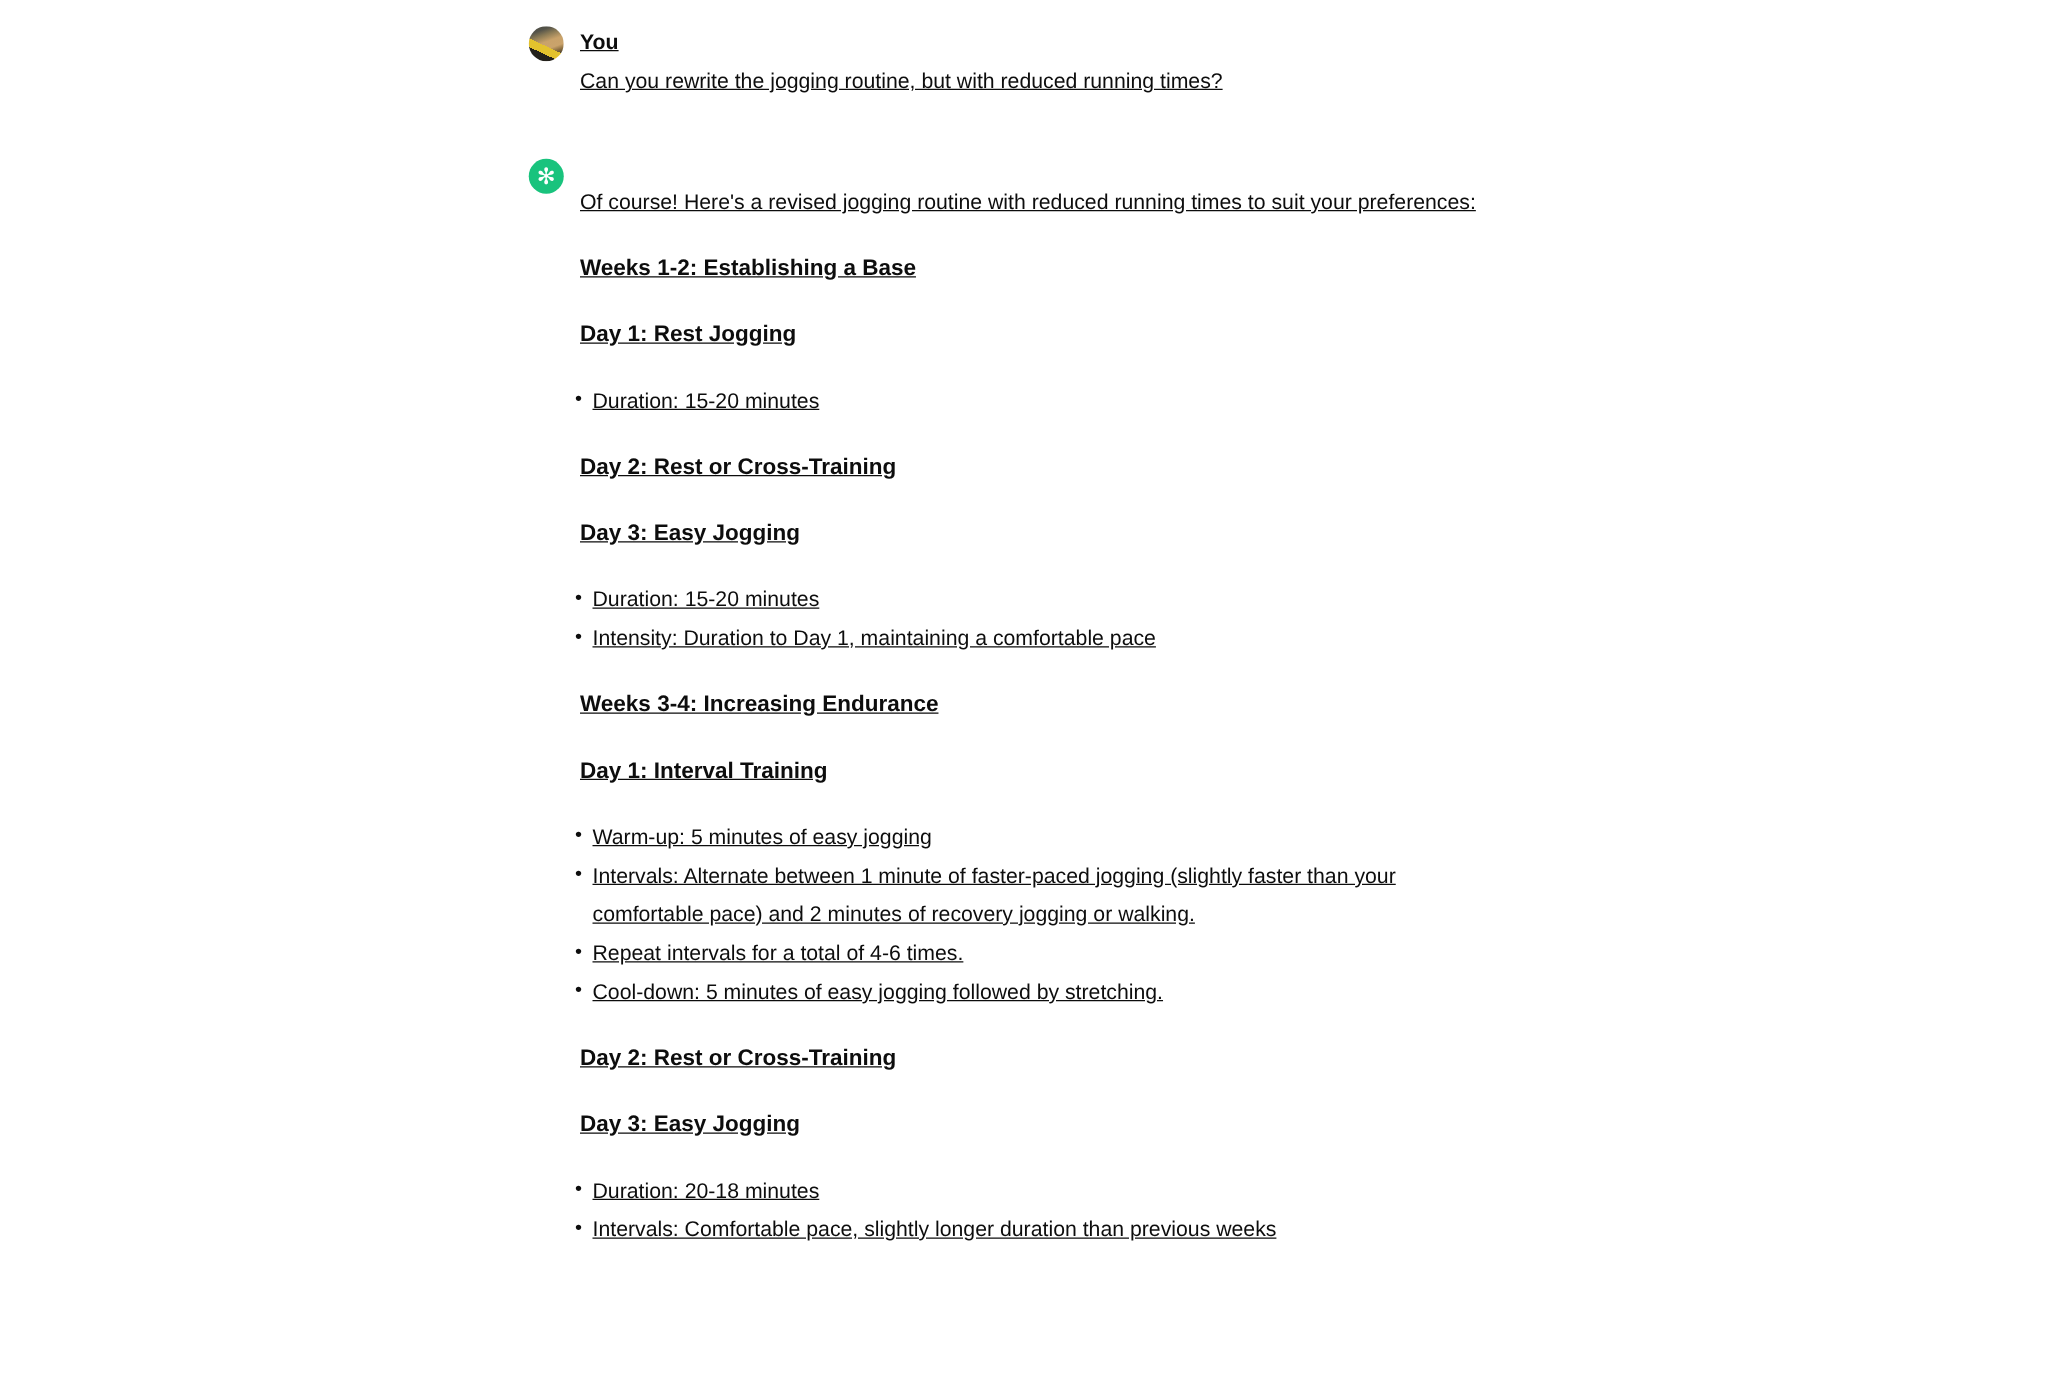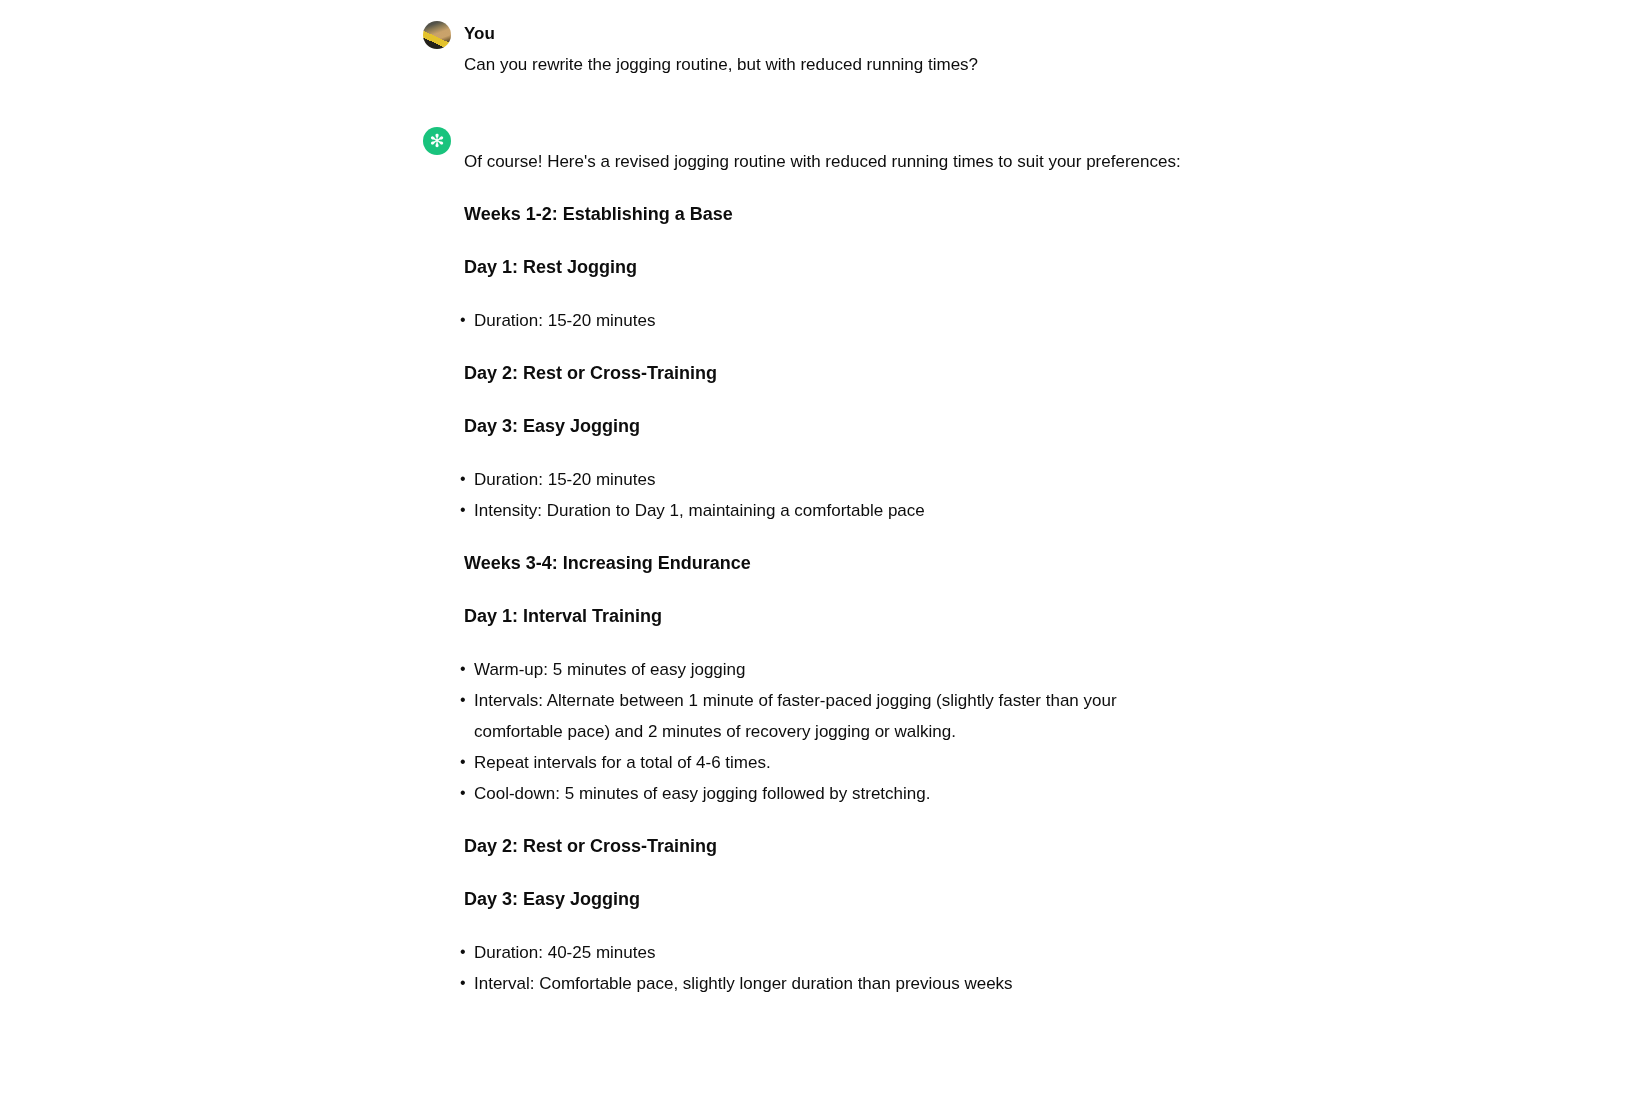--- a/index.html
+++ b/index.html
@@ -48,20 +48,21 @@
   }
   .assistant-logo {
     color: #ffffff;
     font-size: 18px;
     line-height: 1;
   }
   .content {
     width: 730px;
     font-size: 17px;
     line-height: 31px;
+    text-decoration: underline;
   }
   .name {
     font-weight: 700;
     font-size: 17px;
     line-height: 31px;
   }
   .content p {
     margin: 22px 0 0 0;
     font-size: 17px;
     line-height: 31px;
@@ -130,19 +131,19 @@
           <h3>Day 1: Interval Training</h3>
           <ul>
             <li>Warm-up: 5 minutes of easy jogging</li>
             <li>Intervals: Alternate between 1 minute of faster-paced jogging (slightly faster than your comfortable pace) and 2 minutes of recovery jogging or walking.</li>
             <li>Repeat intervals for a total of 4-6 times.</li>
             <li>Cool-down: 5 minutes of easy jogging followed by stretching.</li>
           </ul>
           <h3>Day 2: Rest or Cross-Training</h3>
           <h3>Day 3: Easy Jogging</h3>
           <ul>
-            <li>Duration: 40-25 minutes</li>
-            <li>Interval: Comfortable pace, slightly longer duration than previous weeks</li>
+            <li>Duration: 20-18 minutes</li>
+            <li>Intervals: Comfortable pace, slightly longer duration than previous weeks</li>
           </ul>
         </div>
       </div>
     </div>
 </div>
 
 </body></html>

